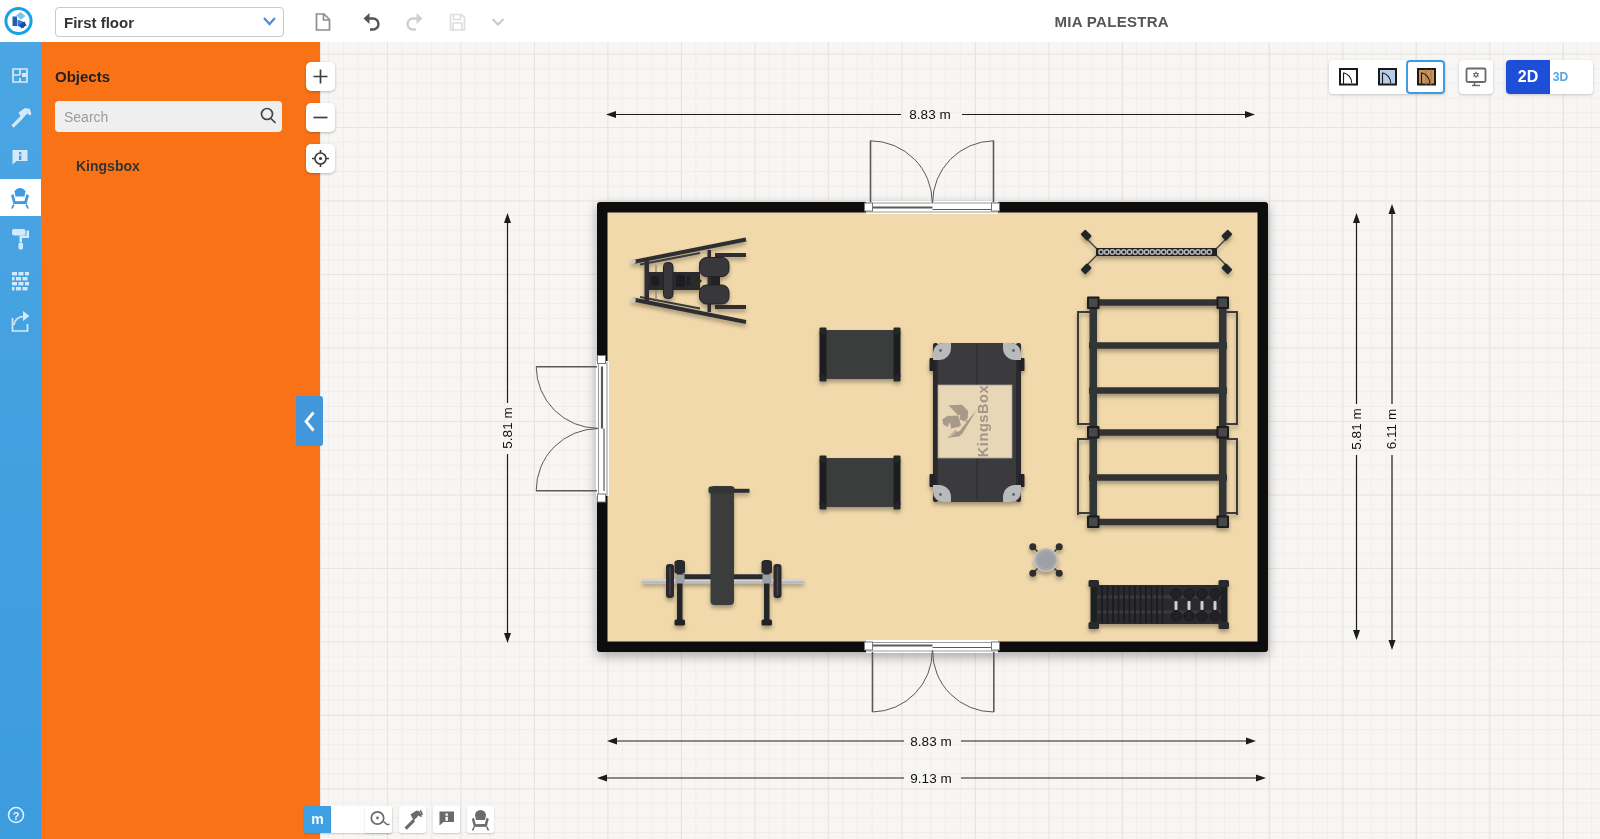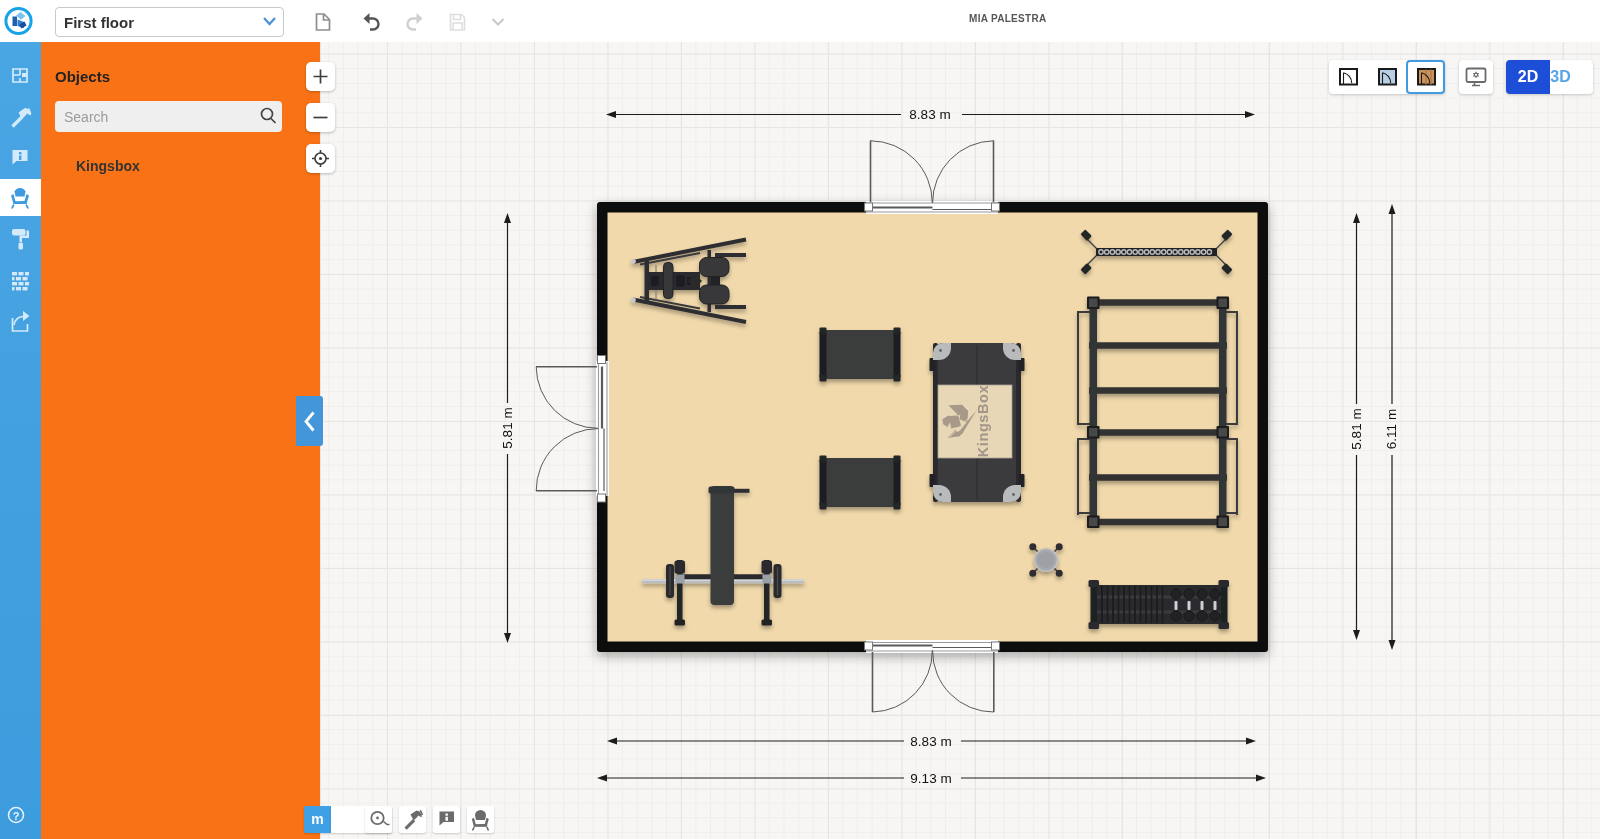--- a/index.html
+++ b/index.html
@@ -2,21 +2,21 @@
 <html><head>
 <meta charset="utf-8">
 <style>
   html,body{margin:0;padding:0;width:1600px;height:839px;overflow:hidden;
     font-family:"Liberation Sans",sans-serif;background:#fff;}
   
   #topbar{position:absolute;left:0;top:0;width:1600px;height:42px;background:#fff;}
   #floorsel{position:absolute;left:55px;top:7px;width:227px;height:28px;border:1px solid #c9c9c9;
     border-radius:4px;background:#fff;}
   #floorsel .lbl{position:absolute;left:8px;top:6px;font-size:15px;font-weight:bold;color:#333;}
-  #title{position:absolute;left:969px;top:13px;width:200px;text-align:left;font-size:10px;
+  #title{position:absolute;left:969px;top:13px;width:200px;text-align:right;font-size:15px;
     font-weight:bold;color:#565656;letter-spacing:.3px;white-space:nowrap;}
   
   #sidebar{position:absolute;left:0;top:42px;width:41px;height:797px;
     background:linear-gradient(180deg,#4aa5e3,#3d9cdd);}
   .sbsel{position:absolute;left:0;top:137px;width:41px;height:37px;background:#fff;}
   
   #panel{position:absolute;left:41px;top:42px;width:280px;height:797px;background:#f97316;
     border-right:1px solid #e8e6e4;box-sizing:border-box;}
   #panel .objects{position:absolute;left:14px;top:26px;font-size:15px;font-weight:bold;color:#222;}
   #searchbox{position:absolute;left:14px;top:59px;width:227px;height:31px;background:#efefef;border-radius:4px;}
@@ -44,21 +44,21 @@
   #viewgrp{position:absolute;left:1329px;top:60px;width:116px;height:34px;background:#fff;border-radius:4px;
     box-shadow:0 1px 3px rgba(0,0,0,.2);}
   #selcell{position:absolute;left:77px;top:0px;width:39px;height:34px;border:2px solid #3f9ce2;border-radius:4px;box-sizing:border-box;}
   #setbtn{position:absolute;left:1459px;top:60px;width:34px;height:34px;background:#fff;border-radius:4px;
     box-shadow:0 1px 3px rgba(0,0,0,.2);}
   #dgrp{position:absolute;left:1506px;top:60px;width:87px;height:34px;background:#fff;border-radius:4px;
     box-shadow:0 1px 3px rgba(0,0,0,.2);overflow:hidden;}
   #d2{position:absolute;left:0;top:0;width:44px;height:34px;background:#1d4ed8;color:#fff;
     font-size:16px;font-weight:bold;text-align:center;line-height:34px;}
   #d3{position:absolute;left:44px;top:0;width:21px;height:34px;color:#54a4e6;
-    font-size:16px;font-weight:bold;text-align:center;line-height:34px;}
+    font-size:12px;font-weight:bold;text-align:center;line-height:34px;}
   
   .bbtn{position:absolute;top:806px;width:27px;height:27px;background:#fff;box-shadow:0 1px 2px rgba(0,0,0,.18);}
   #bm{left:304px;background:#40a0e6;color:#fff;font-size:14px;font-weight:bold;text-align:center;line-height:27px;border-radius:2px 0 0 2px;}
   #bft{left:331px;color:#8a8a96;font-size:14px;text-align:center;line-height:27px;border-radius:0 2px 2px 0;padding-left:34px;}
   #bt1{left:365px;border-radius:2px;}
   #bt2{left:399px;border-radius:2px;}
   #bt3{left:433px;border-radius:2px;}
   #bt4{left:467px;border-radius:2px;}
 </style>
 </head>

